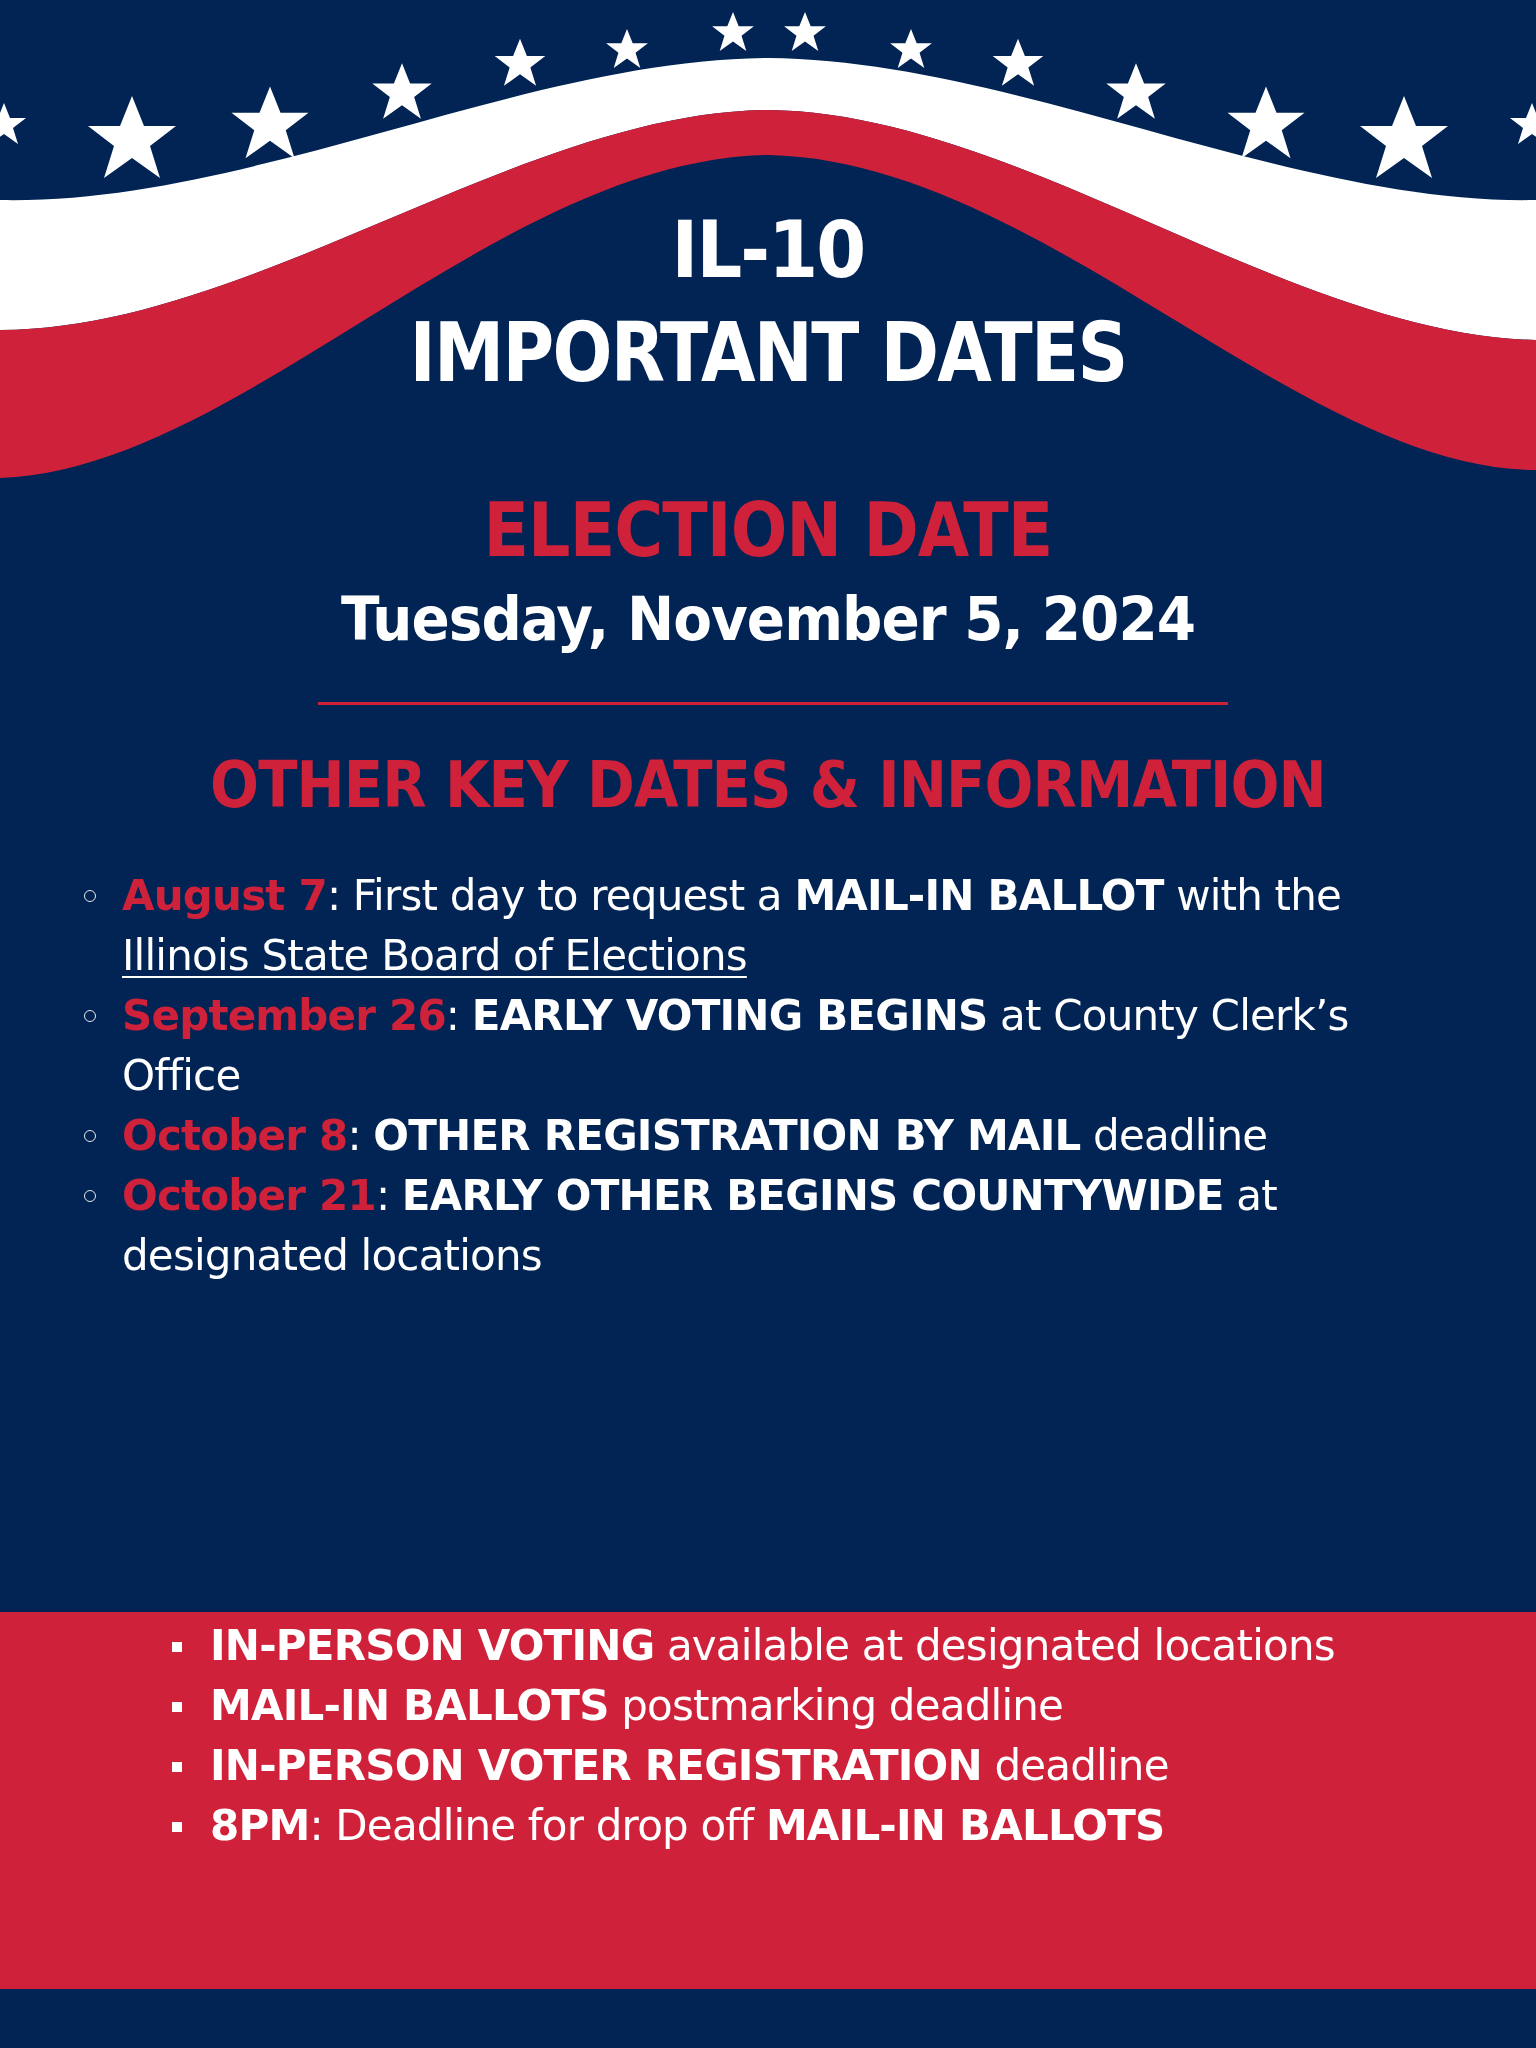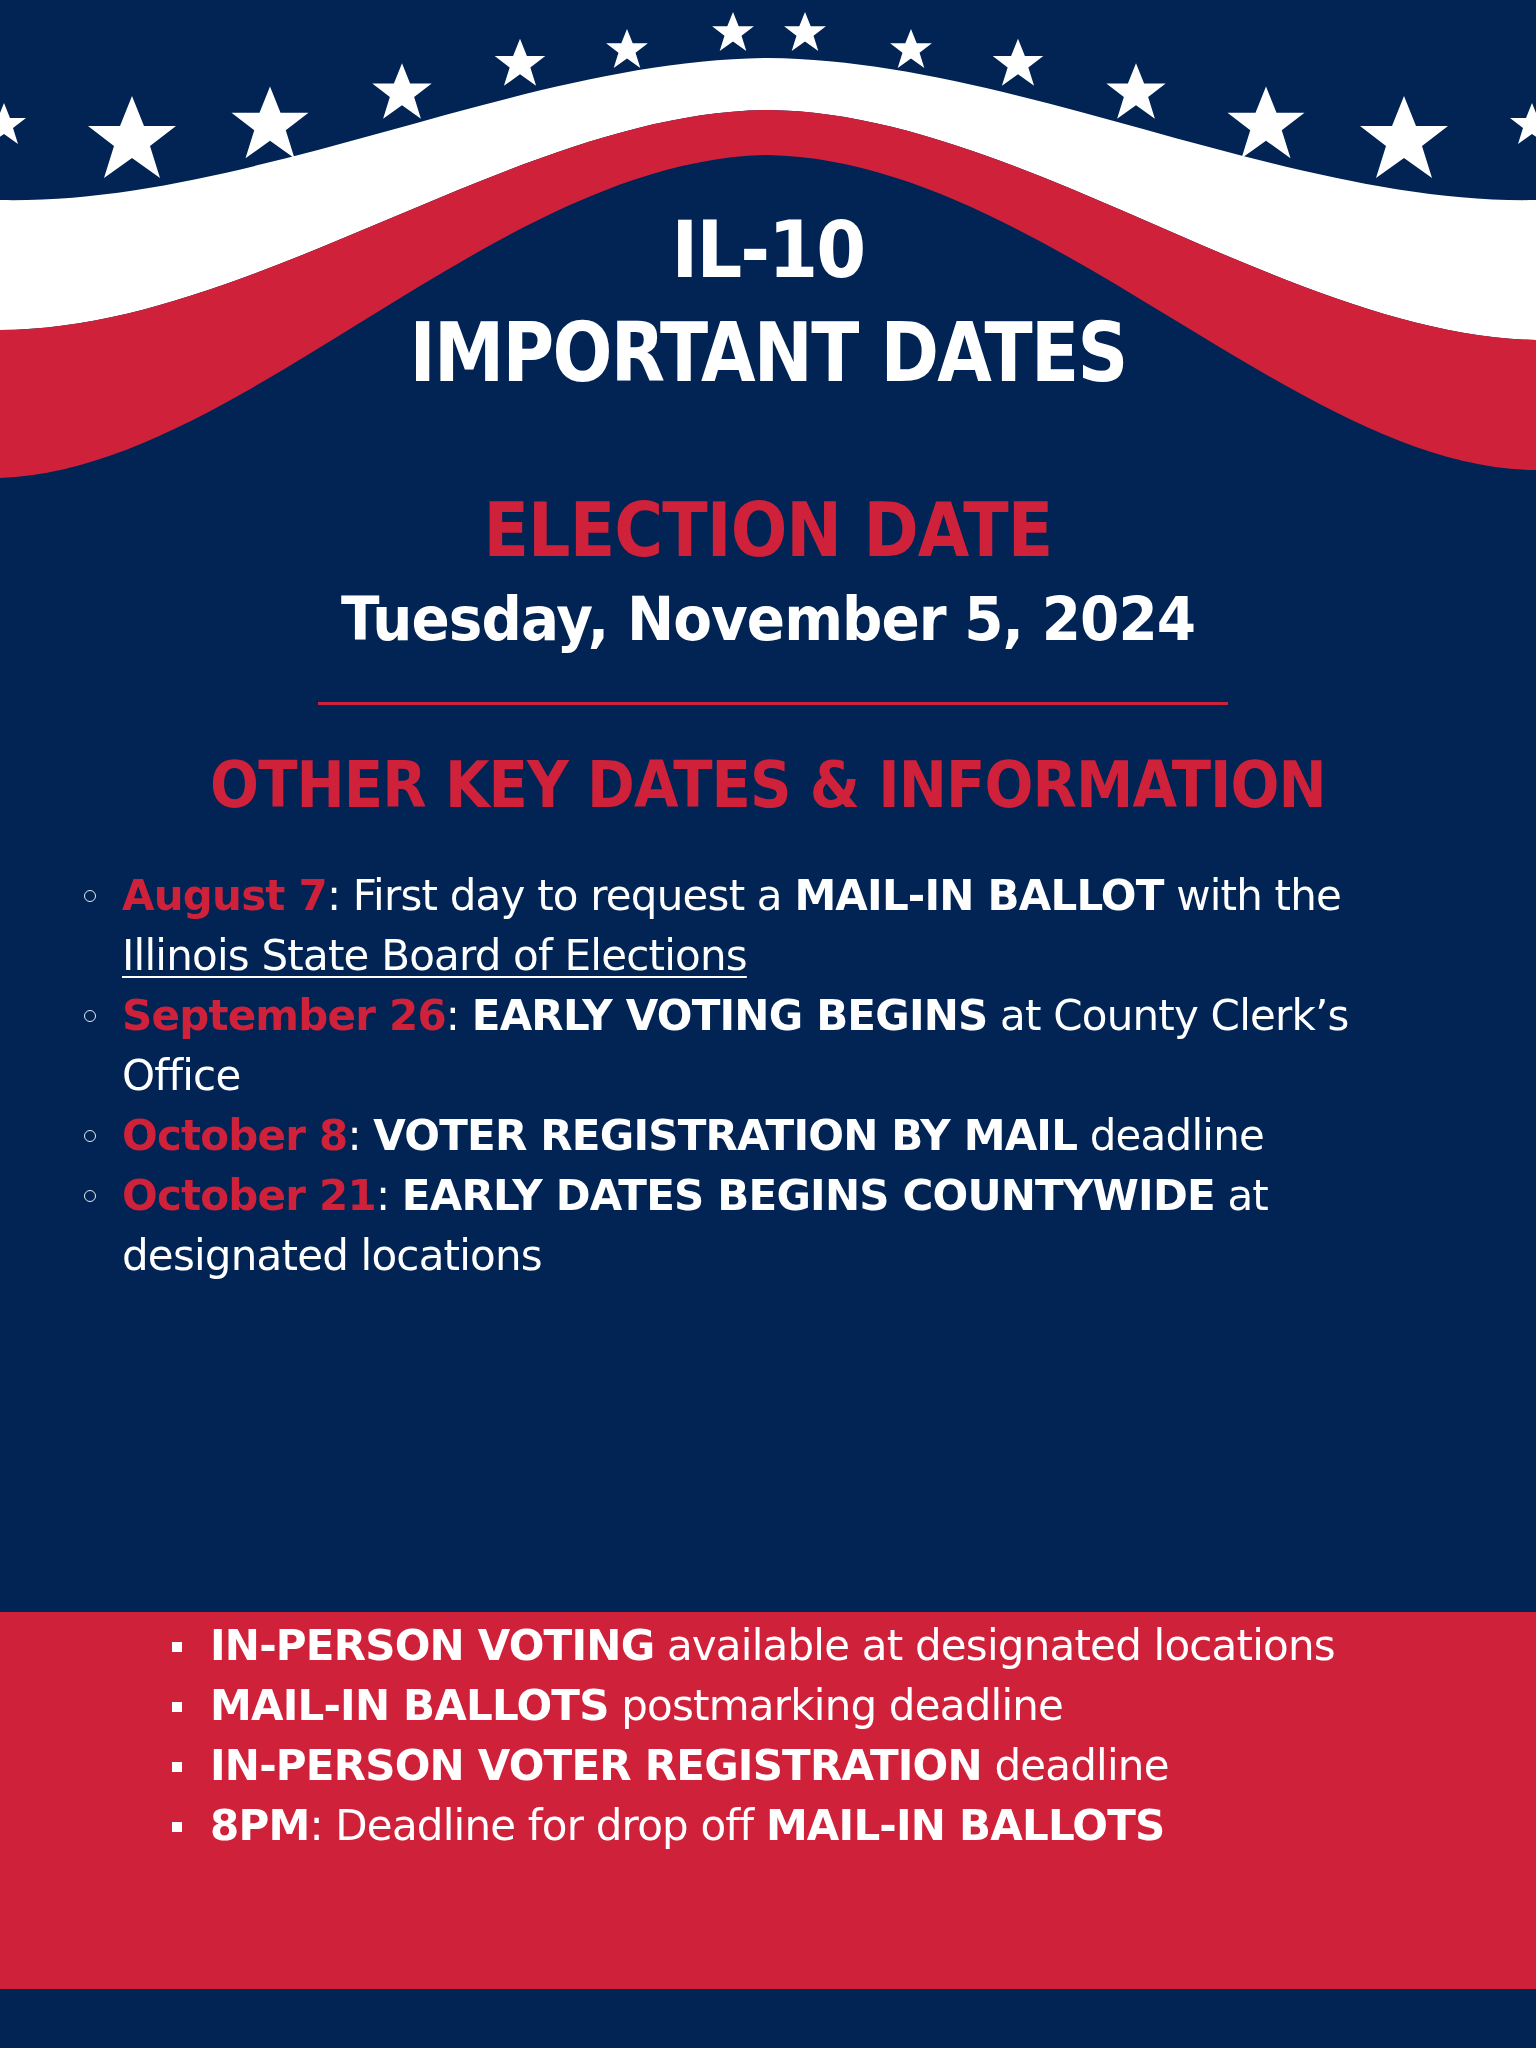--- a/index.html
+++ b/index.html
@@ -110,25 +110,25 @@
   <div class="item">
     <span class="bullet"></span>
     <span class="date">August 7</span><span>: </span><span>First day to request a </span><b>MAIL-IN BALLOT</b><span> with the </span><u>Illinois State Board of Elections</u>
   </div>
   <div class="item">
     <span class="bullet"></span>
     <span class="date">September 26</span><span>: </span><b>EARLY VOTING BEGINS</b><span> at County Clerk’s Office</span>
   </div>
   <div class="item">
     <span class="bullet"></span>
-    <span class="date">October 8</span><span>: </span><b>VOTER REGISTRATION BY MAIL</b><span> deadline</span>
+    <span class="date">October 8</span><span>: </span><b>OTHER REGISTRATION BY MAIL</b><span> deadline</span>
   </div>
   <div class="item">
     <span class="bullet"></span>
-    <span class="date">October 21</span><span>: </span><b>EARLY DATES BEGINS COUNTYWIDE</b><span> at designated locations</span>
+    <span class="date">October 21</span><span>: </span><b>EARLY OTHER BEGINS COUNTYWIDE</b><span> at designated locations</span>
   </div>
 </div>
 
 <div class="red-band"></div>
 <div class="list red">
   <div class="sub">
     <span class="square"></span>
     <b>IN-PERSON VOTING</b><span> available at designated locations</span>
   </div>
   <div class="sub">

